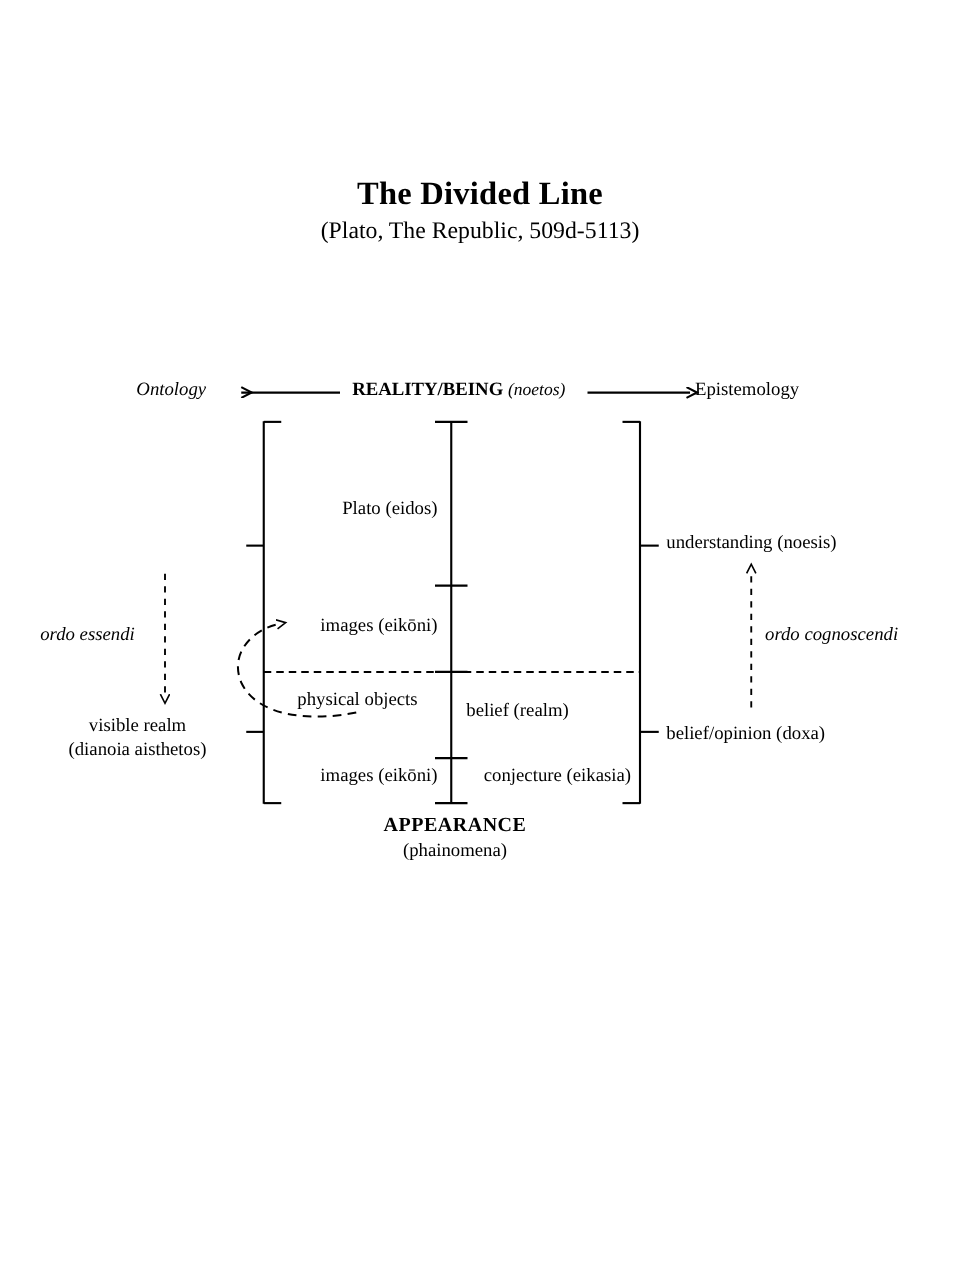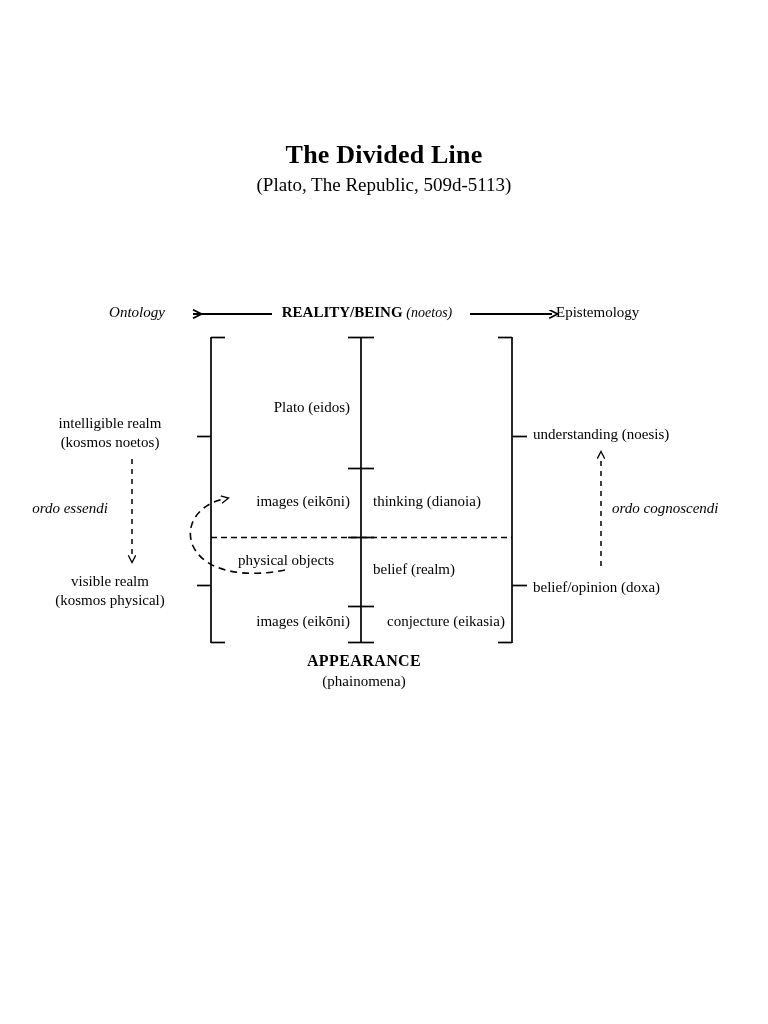--- a/index.html
+++ b/index.html
@@ -147,27 +147,23 @@
     <span>(Plato, </span><span class="ital">The Republic</span><span>, 509d-5113)</span>
   </div>
 
   <div id="hdr-ontology" class="abs">Ontology</div>
   <div id="hdr-reality" class="abs">
     <span>REALITY/BEING</span>
     <span class="paren">(noetos)</span>
   </div>
   <div id="hdr-epistemology" class="abs">Epistemology</div>
 
-  <div id="lbl-intelligible" class="abs side-label">
-    <div>intelligible realm</div>
-    <div class="ital">(kosmos noetos)</div>
-  </div>
   <div id="lbl-visible" class="abs side-label">
     <div>visible realm</div>
-    <div class="ital">(kosmos physical)</div>
+    <div class="ital">(dianoia aisthetos)</div>
   </div>
   <div id="lbl-ordo-essendi" class="abs">ordo essendi</div>
 
   <div id="lbl-beliefopinion" class="abs side-label">
     <span>belief/opinion (</span><span class="ital">doxa</span><span>)</span>
   </div>
   <div id="lbl-understanding" class="abs side-label">
     <span>understanding (</span><span class="ital">noesis</span><span>)</span>
   </div>
   <div id="lbl-ordo-cognoscendi" class="abs">ordo cognoscendi</div>
@@ -176,23 +172,20 @@
     <span>Plato (</span><span class="ital">eidos</span><span>)</span>
   </div>
   <div id="cell-images-1" class="abs cell cell-left">
     <span>images (</span><span class="ital">eikōni</span><span>)</span>
   </div>
   <div id="cell-physical" class="abs cell">physical objects</div>
   <div id="cell-images-2" class="abs cell cell-left">
     <span>images (</span><span class="ital">eikōni</span><span>)</span>
   </div>
 
-  <div id="cell-thinking" class="abs cell cell-right">
-    <span>thinking (</span><span class="ital">dianoia</span><span>)</span>
-  </div>
   <div id="cell-belief" class="abs cell cell-right">
     <span>belief (</span><span class="ital">realm</span><span>)</span>
   </div>
   <div id="cell-conjecture" class="abs cell cell-right">
     <span>conjecture (</span><span class="ital">eikasia</span><span>)</span>
   </div>
 
   <div id="lbl-appearance" class="abs">APPEARANCE</div>
   <div id="lbl-phainomena" class="abs ital">(phainomena)</div>
 

